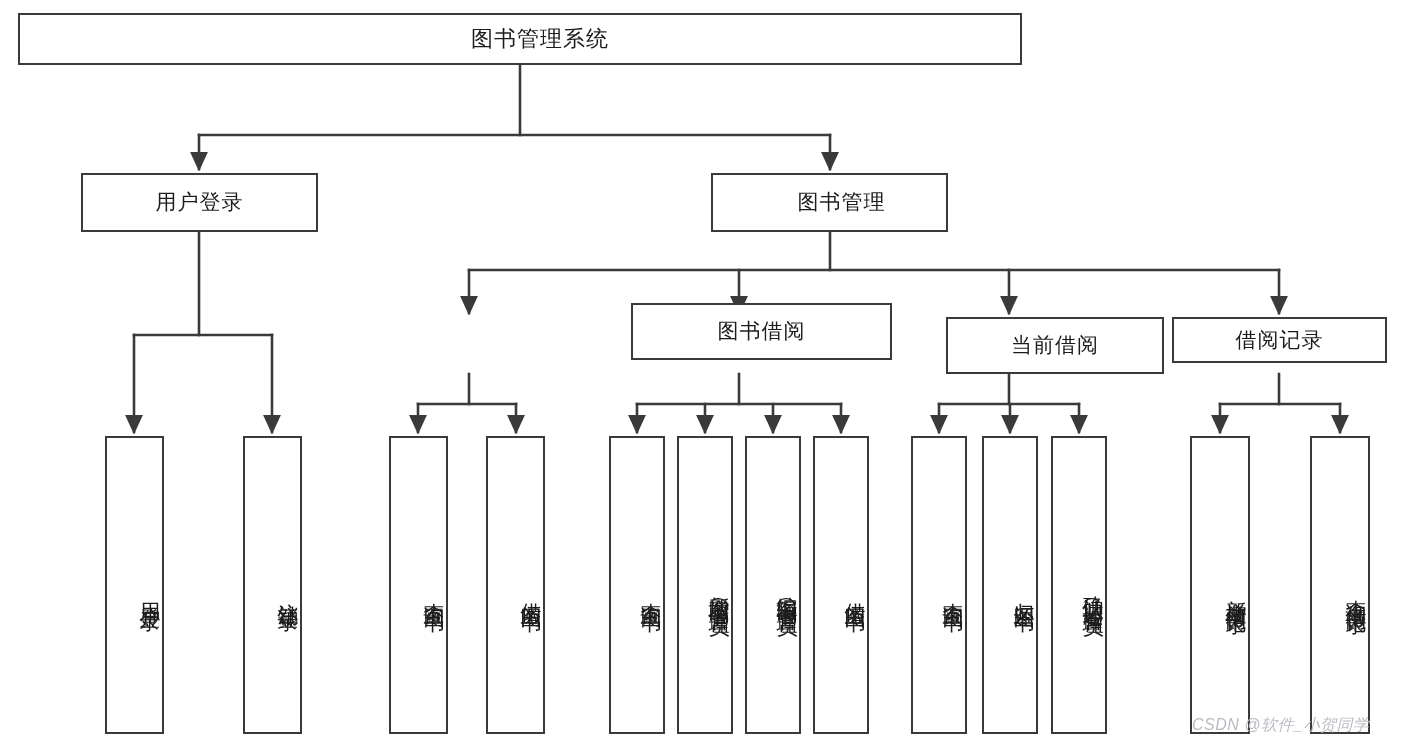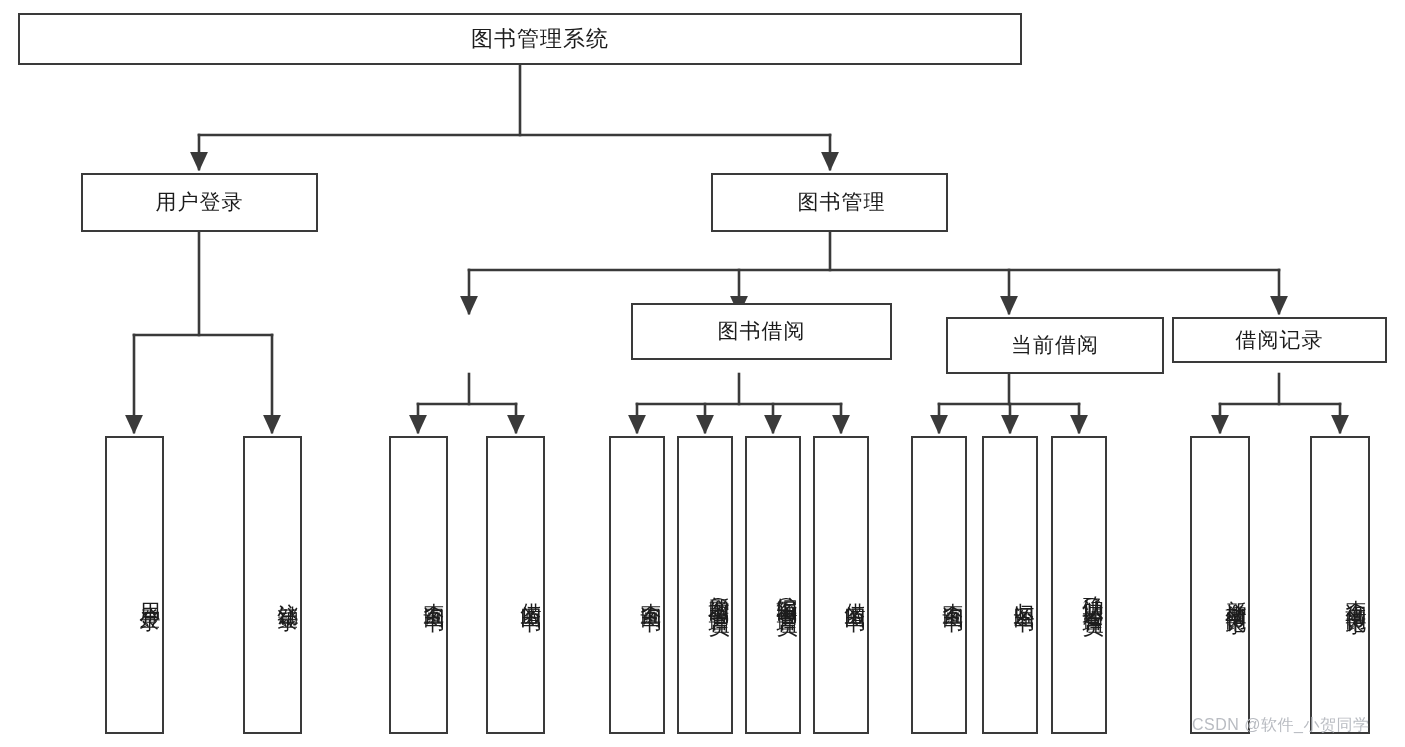--- a/index.html
+++ b/index.html
@@ -137,15 +137,15 @@
   <div class="node vert" style="left: 745px; top: 436px; width: 56px; height: 298px;">编辑图书（管理员）</div>
   <div class="node vert" style="left: 813px; top: 436px; width: 56px; height: 298px;">借阅图书</div>
 
   <div class="node vert" style="left: 911px; top: 436px; width: 56px; height: 298px;">查询图书</div>
   <div class="node vert" style="left: 982px; top: 436px; width: 56px; height: 298px;">归还图书</div>
   <div class="node vert" style="left: 1051px; top: 436px; width: 56px; height: 298px;">确认归还（管理员）</div>
 
   <div class="node vert" style="left: 1190px; top: 436px; width: 60px; height: 298px;">新增借阅记录</div>
   <div class="node vert" style="left: 1310px; top: 436px; width: 60px; height: 298px;">查询借阅记录</div>
 
-  <div class="watermark" style="left:1192px; top:715px;">CSDN @软件_小贺同学</div>
+  <div class="watermark" style="left:1192px; top:715px;font-style:italic;">CSDN @软件_小贺同学</div>
 
 </div>
 
 </body></html>

